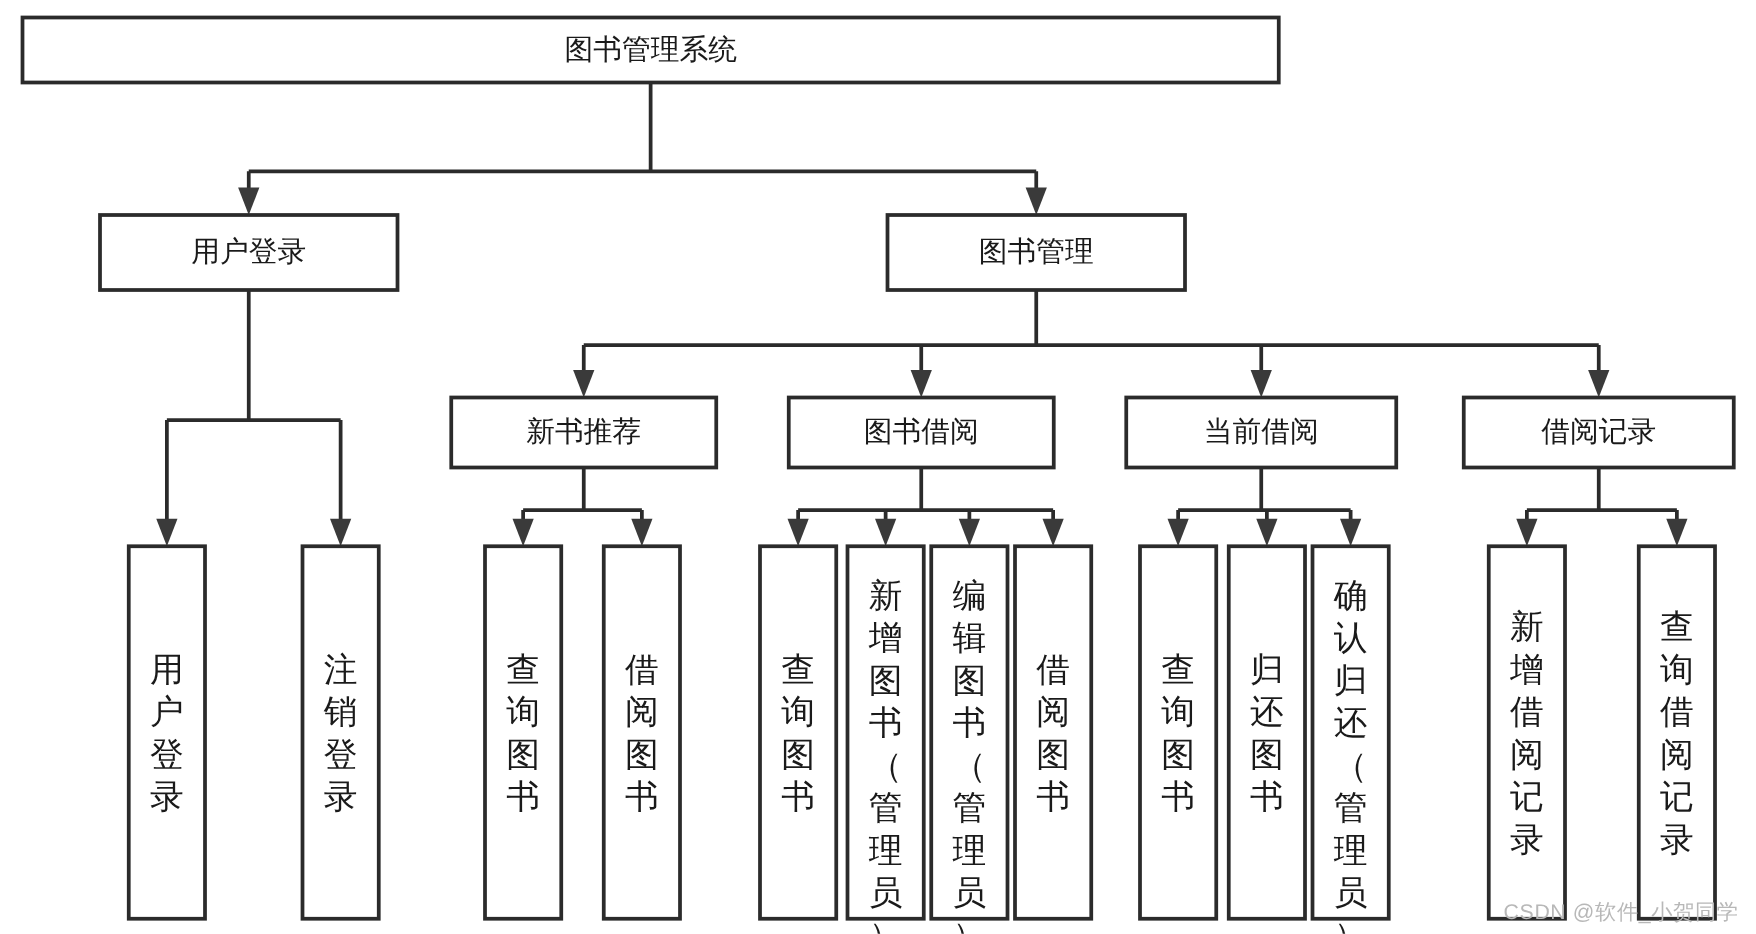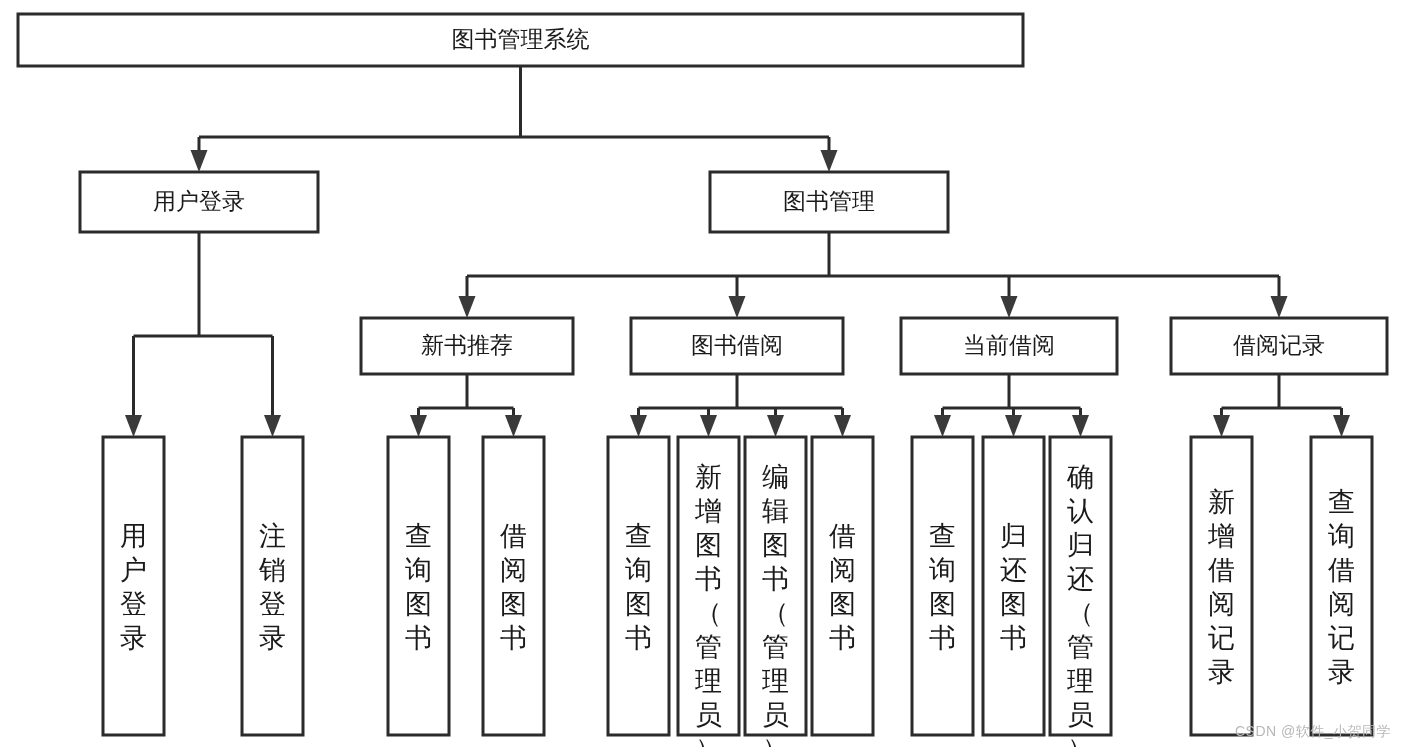--- a/index.html
+++ b/index.html
@@ -52,21 +52,21 @@
     font-family: "Liberation Sans", "DejaVu Sans", sans-serif;
     fill: #1a1a1a;
     font-size: 27px;
     text-anchor: middle;
   }
   .watermark {
     position: absolute;
     right: 14px;
     bottom: 6px;
     font-family: "Liberation Sans", "DejaVu Sans", sans-serif;
-    font-size: 14px;
+    font-size: 17px;
     color: #b8b8b8;
     white-space: nowrap;
     letter-spacing: 0.5px;
   }
 </style>
 </head>
 <body>
 
 <div id="diagram-root">
   <svg id="flowchart" viewBox="0 0 1405 747" xmlns="http://www.w3.org/2000/svg">

